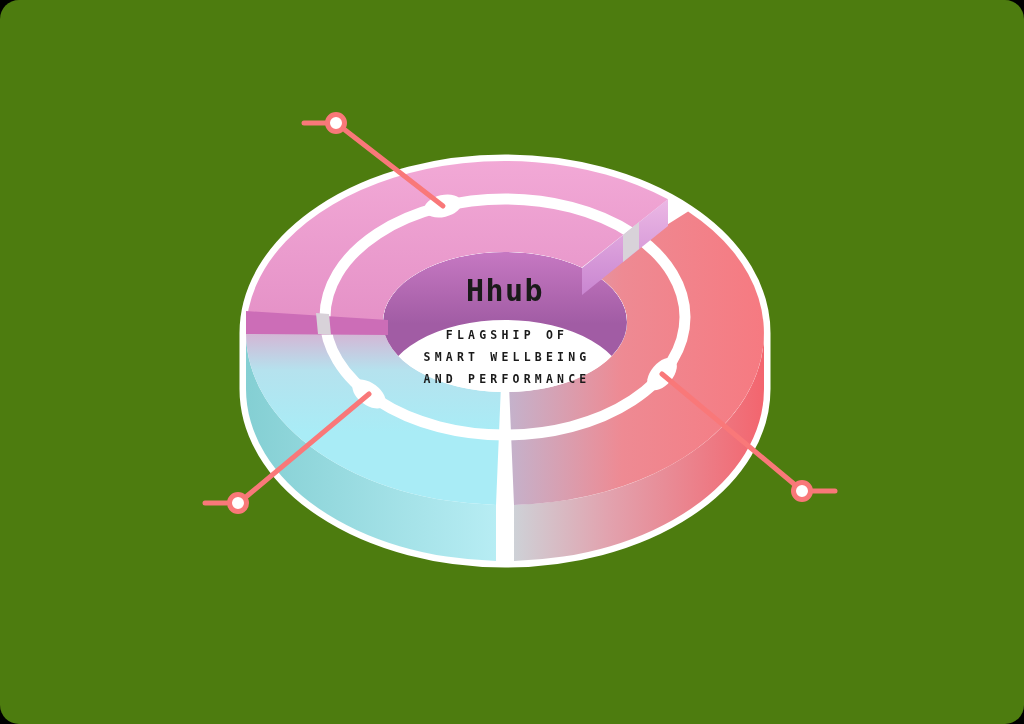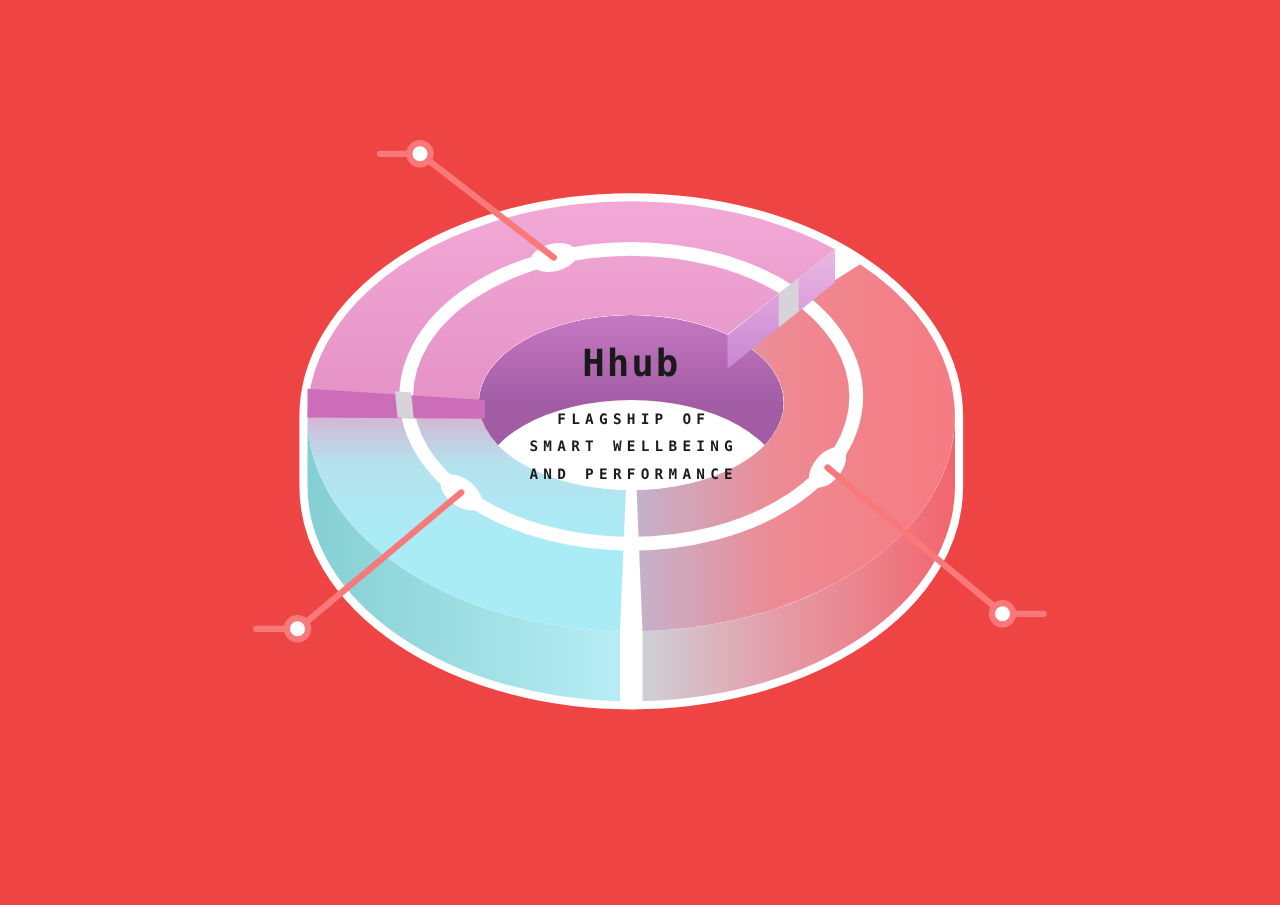--- a/index.html
+++ b/index.html
@@ -1,16 +1,16 @@
 <!DOCTYPE html>
 <html><head>
 <meta charset="utf-8">
 <style>
   html,body{margin:0;padding:0;background:#000;}
-  .stage{position:relative;width:1024px;height:724px;background:#ef4444;overflow:hidden;}
+  .stage{position:relative;width:1024px;height:724px;background:#4d7c0f;overflow:hidden;border-radius:19px;}
   svg{position:absolute;inset:0;}
   text{font-family:"DejaVu Sans Mono","Liberation Mono",monospace;font-weight:bold;}
   .center-title{font-size:30px;letter-spacing:1.5px;}
   .tagline{font-size:11.5px;letter-spacing:4.2px;}
 </style>
 </head>
 <body>
 
 <div class="stage">
   <svg id="scene" width="1024" height="724" viewBox="0 0 1024 724">

